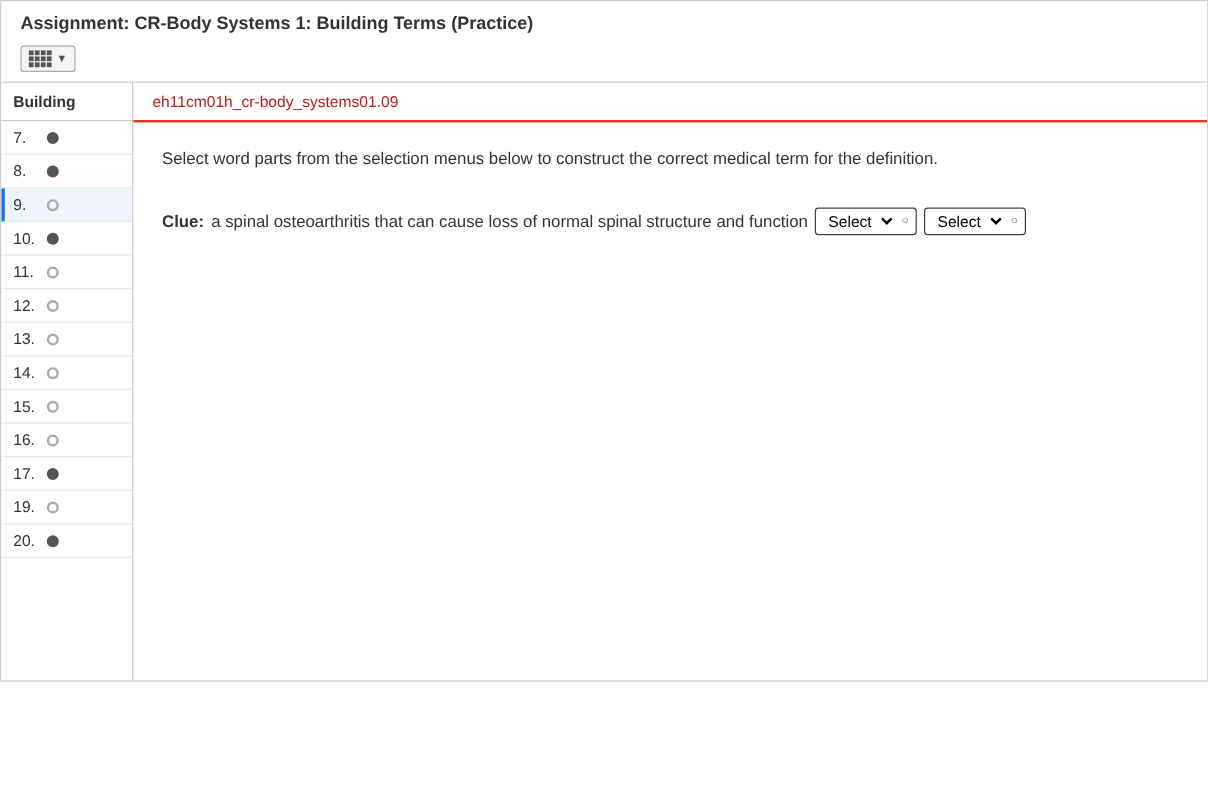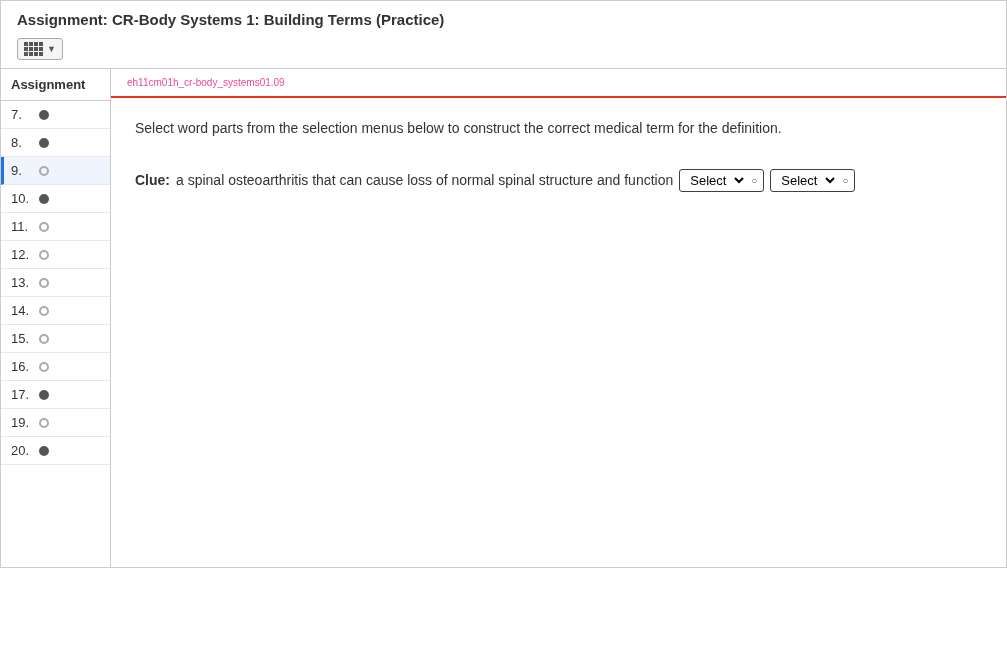--- a/index.html
+++ b/index.html
@@ -140,22 +140,22 @@
     .content-area {
       flex: 1;
       display: flex;
       flex-direction: column;
       overflow: hidden;
     }
 
     .content-header {
       padding: 8px 16px;
       border-bottom: 2px solid #e8341b;
-      font-size: 10px;
-      color: #ec4899;
+      font-size: 13px;
+      color: #b91c1c;
       font-weight: normal;
     }
 
     .content-body {
       flex: 1;
       padding: 20px 24px;
       overflow-y: auto;
     }
 
     .instruction-text {
@@ -227,21 +227,21 @@
             <span></span>
         </span>
         <span class="chevron">▼</span>
       </button>
     </div>
   </div>
 
   <div class="main-content">
 
     <div class="sidebar">
-      <div class="sidebar-header">Assignment</div>
+      <div class="sidebar-header">Building</div>
 
       <div class="sidebar-item">
         <span class="q-num">7.</span>
         <span class="status-dot filled"></span>
       </div>
       <div class="sidebar-item">
         <span class="q-num">8.</span>
         <span class="status-dot filled"></span>
       </div>
       <div class="sidebar-item active">

